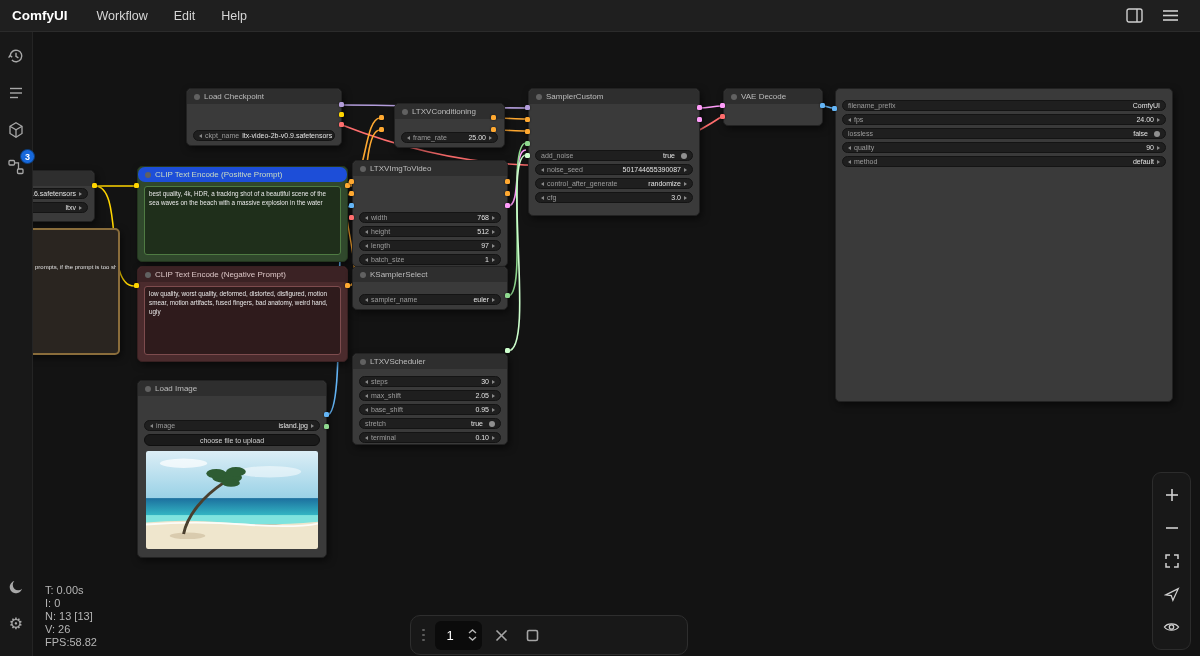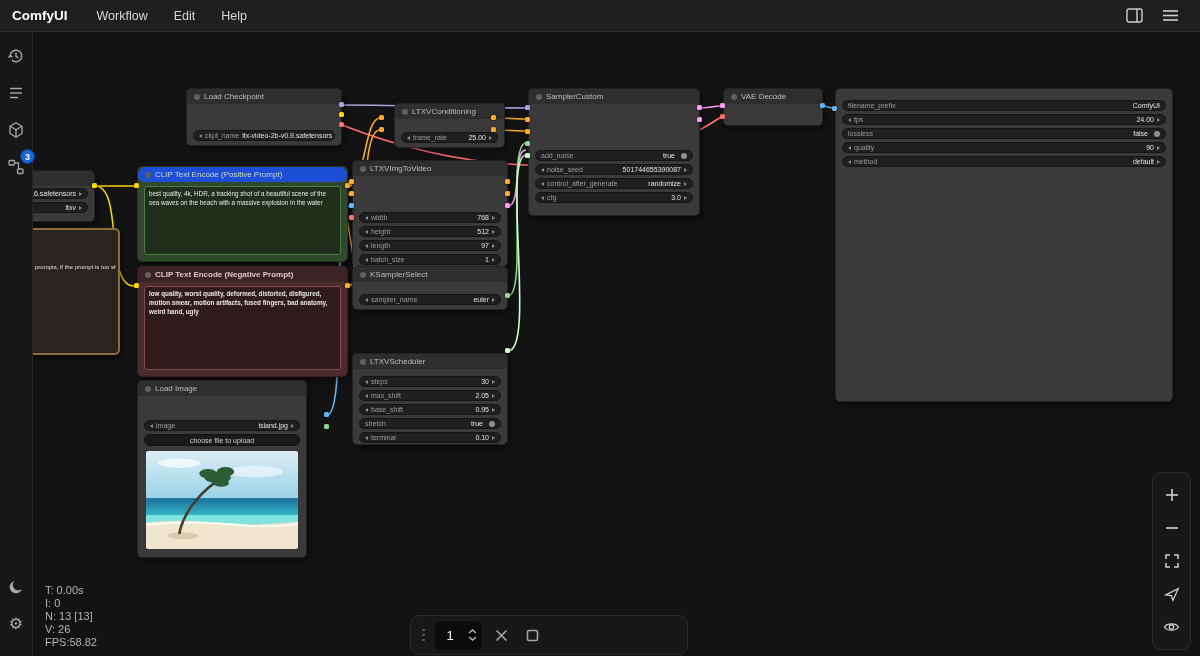--- a/index.html
+++ b/index.html
@@ -173,29 +173,29 @@
 </div>
 
 <div class="node pos" style="left:137px;top:166px;width:211px;height:96px;">
   <div class="nh">
     <span class="hdot"></span>
     <span>CLIP Text Encode (Positive Prompt)</span>
   </div>
   <div class="ta">best quality, 4k, HDR, a tracking shot of a beautiful scene of the sea waves on the beach with a massive explosion in the water</div>
 </div>
 
-<div class="node neg" style="left:137px;top:266px;width:211px;height:111px;font-weight:bold;">
+<div class="node neg" style="left:137px;top:266px;width:211px;height:96px;">
   <div class="nh">
     <span class="hdot"></span>
     <span>CLIP Text Encode (Negative Prompt)</span>
   </div>
   <div class="ta">low quality, worst quality, deformed, distorted, disfigured, motion smear, motion artifacts, fused fingers, bad anatomy, weird hand, ugly</div>
 </div>
 
-<div class="node" style="left:137px;top:380px;width:170px;height:178px;">
+<div class="node" style="left:137px;top:380px;width:190px;height:178px;">
   <div class="nh">
     <span class="hdot"></span>
     <span>Load Image</span>
   </div>
   <div style="height:22px"></div>
   <div class="widget">
     <span class="tri-l"></span>
     <span>image</span>
     <span class="wv">island.jpg</span>
     <span class="tri-r"></span>

